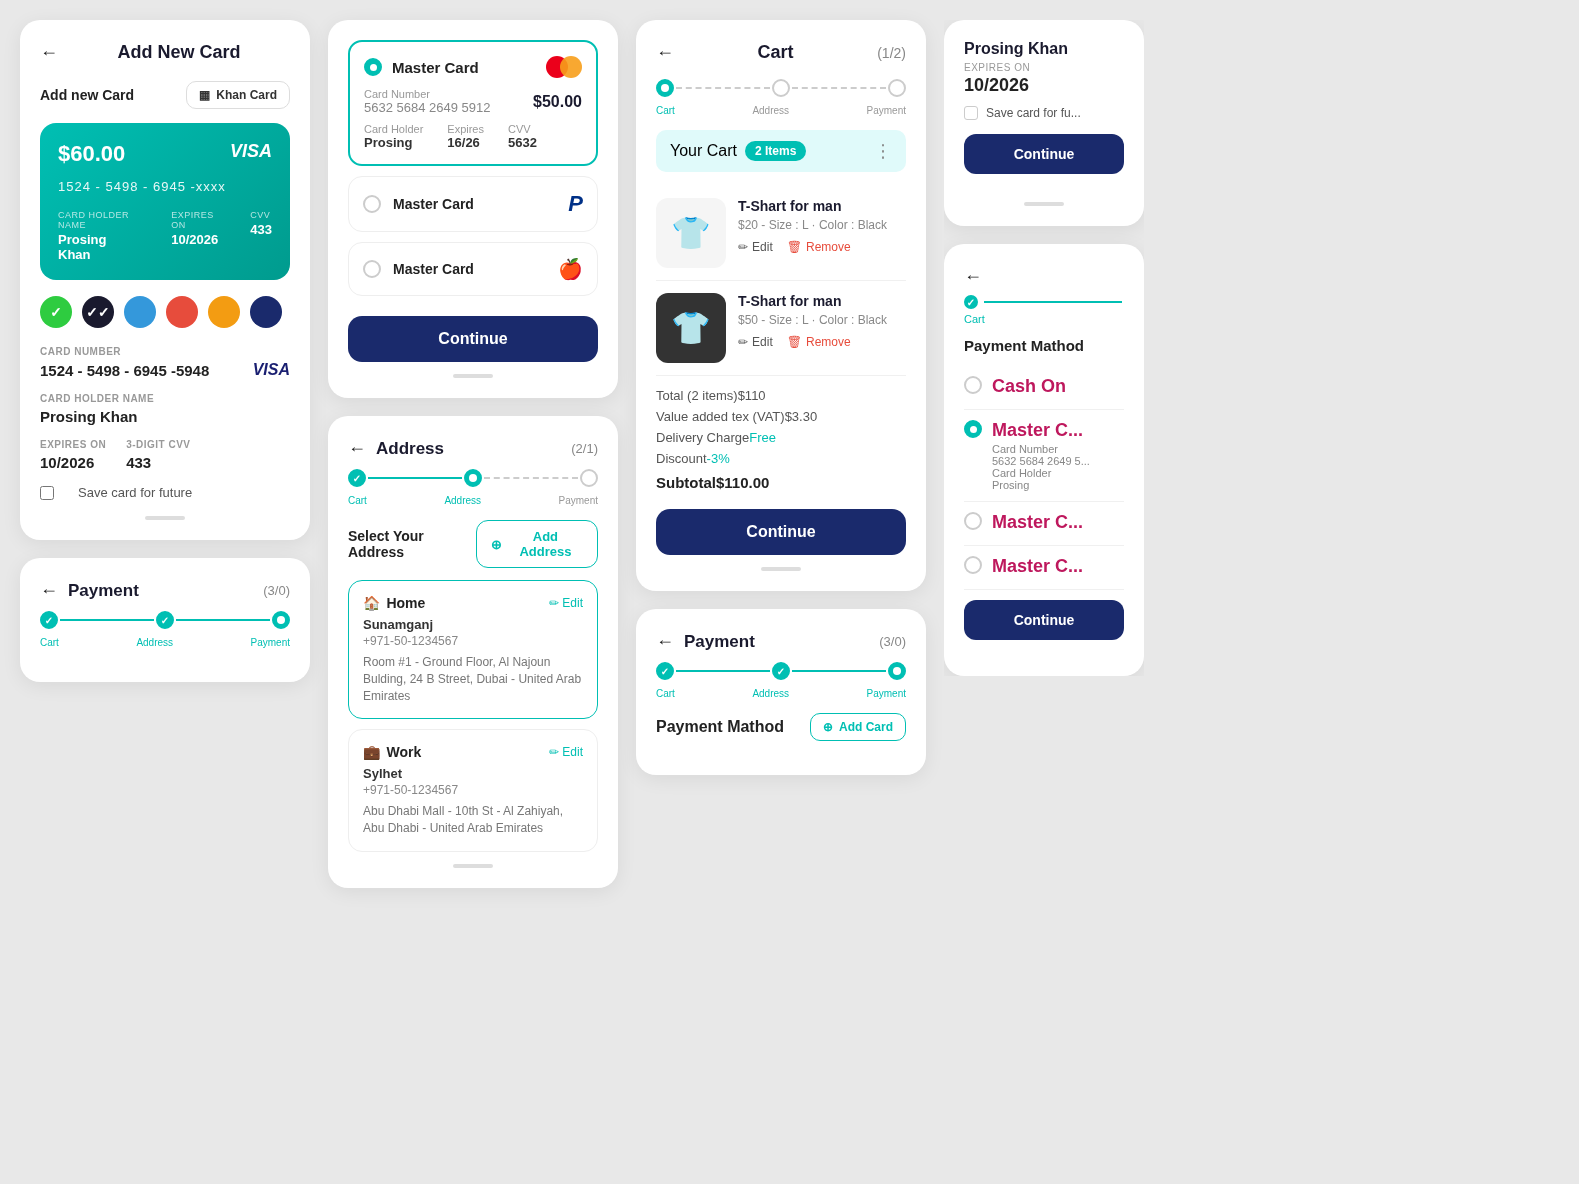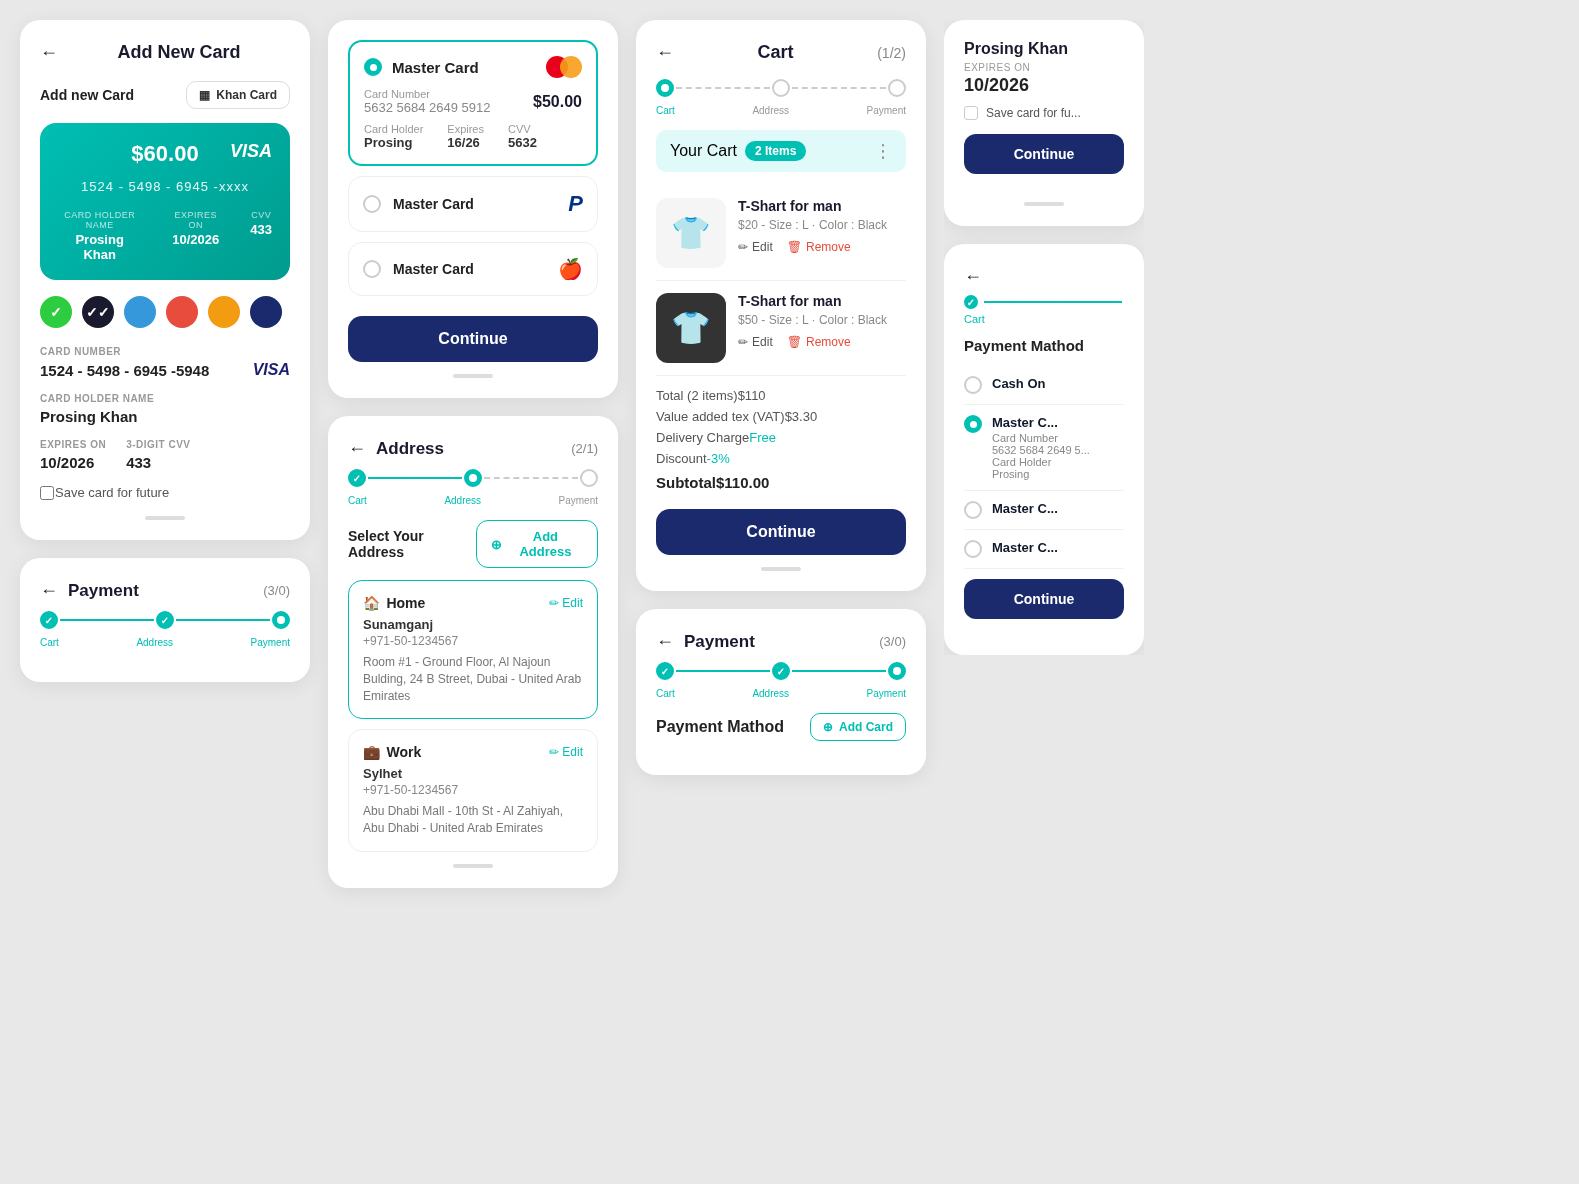--- a/index.html
+++ b/index.html
@@ -78,21 +78,20 @@
     }
 
     
     .credit-card-visual {
       background: linear-gradient(135deg, #00bfb3, #009b8e);
       border-radius: 16px;
       padding: 18px;
       color: #fff;
       margin-bottom: 16px;
       position: relative;
-      text-align: center;
     }
     .credit-card-amount {
       font-size: 22px;
       font-weight: 700;
       margin-bottom: 12px;
     }
     .credit-card-number {
       font-size: 13px;
       letter-spacing: 1px;
       margin-bottom: 16px;
@@ -178,21 +177,21 @@
     }
 
     .field-row {
       display: flex;
       gap: 20px;
     }
 
     .checkbox-row {
       display: flex;
       align-items: flex-end;
-      gap: 1px;
+      gap: 24px;
       margin-bottom: 16px;
     }
     .checkbox-row input[type=checkbox] {
       width: 14px;
       height: 14px;
     }
     .checkbox-label {
       font-size: 13px;
       color: #555;
     }
@@ -628,23 +627,23 @@
       align-items: flex-start;
       gap: 10px;
       padding: 10px 0;
       border-bottom: 1px solid #f0f0f0;
       cursor: pointer;
     }
     .payment-option-info {
       flex: 1;
     }
     .payment-option-name {
-      font-size: 13px;
-      font-weight: 600;
-      color: #0f172a;
+      font-size: 18px;
+      font-weight: 600;
+      color: #be185d;
       margin-bottom: 2px;
     }
     .payment-option-sub {
       font-size: 11px;
       color: #888;
     }
 
     .header-row {
       display: flex;
       align-items: center;

